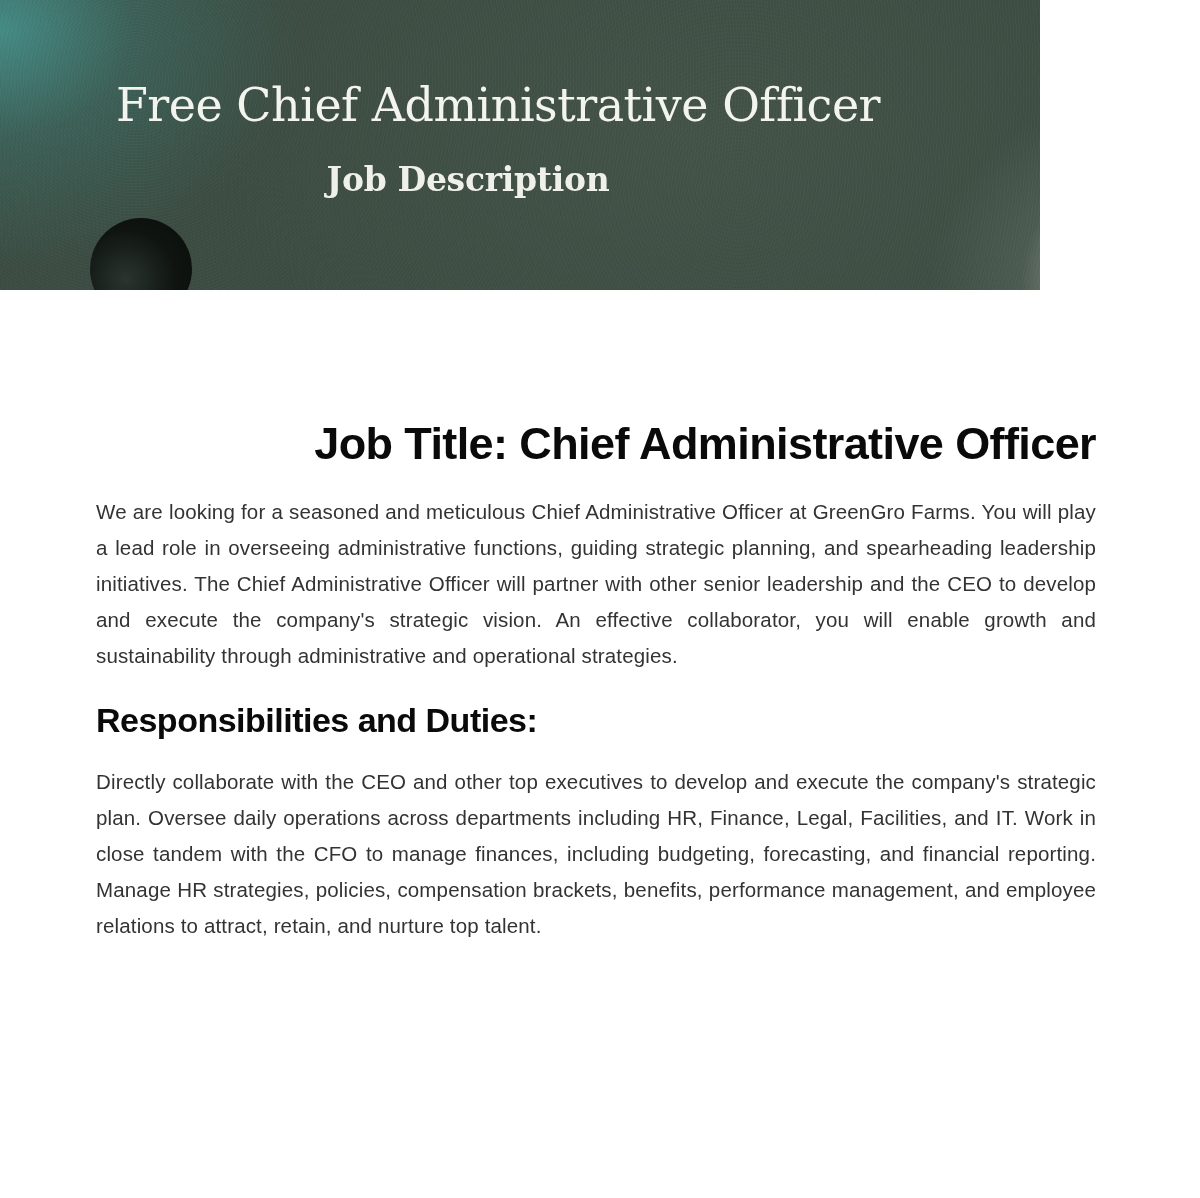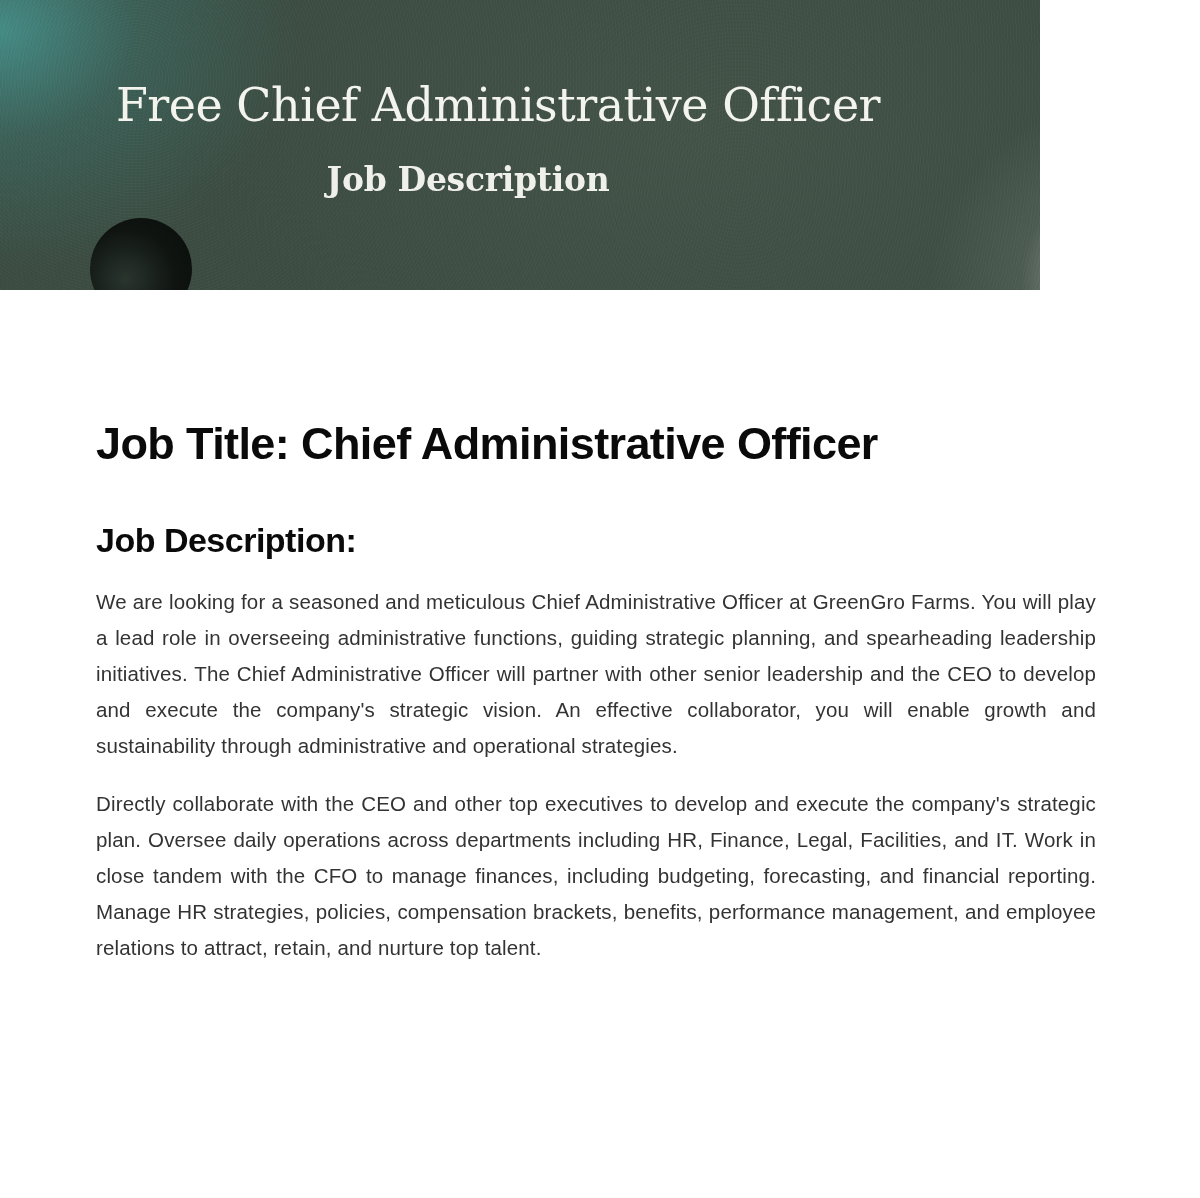--- a/index.html
+++ b/index.html
@@ -55,21 +55,21 @@
       color: #f0f0ea;
       letter-spacing: -0.3px;
       transform: translateX(-52px);
     }
 
     .content {
       padding: 0 104px 0 96px;
     }
     .doc-title {
       margin-top: 126px;
-      text-align: left;
+      text-align: right;
       font-family: "Liberation Sans", sans-serif;
       font-weight: bold;
       font-size: 45px;
       line-height: 56px;
       color: #0a0a0a;
       letter-spacing: -0.6px;
     }
     .section-heading {
       font-family: "Liberation Sans", sans-serif;
       font-weight: bold;
@@ -98,21 +98,21 @@
   <div class="banner-noise"></div>
   <div class="banner-circle"></div>
   <h1 class="banner-title">Free Chief Administrative Officer</h1>
   <h2 class="banner-subtitle">Job Description</h2>
 </header>
 
 <main class="content">
   <h1 class="doc-title">Job Title: Chief Administrative Officer</h1>
 
   <section>
-    <h2 class="section-heading h-desc">Job Description:</h2>
     <p class="section-body">We are looking for a seasoned and meticulous Chief Administrative Officer at GreenGro Farms. You will play a lead role in overseeing administrative functions, guiding strategic planning, and spearheading leadership initiatives. The Chief Administrative Officer will partner with other senior leadership and the CEO to develop and execute the company's strategic vision. An effective collaborator, you will enable growth and sustainability through administrative and operational strategies.</p>
   </section>
 
   <section>
+    <h2 class="section-heading h-resp">Responsibilities and Duties:</h2>
     <p class="section-body">Directly collaborate with the CEO and other top executives to develop and execute the company's strategic plan. Oversee daily operations across departments including HR, Finance, Legal, Facilities, and IT. Work in close tandem with the CFO to manage finances, including budgeting, forecasting, and financial reporting. Manage HR strategies, policies, compensation brackets, benefits, performance management, and employee relations to attract, retain, and nurture top talent.</p>
   </section>
 
 </main>
 
 </body></html>

